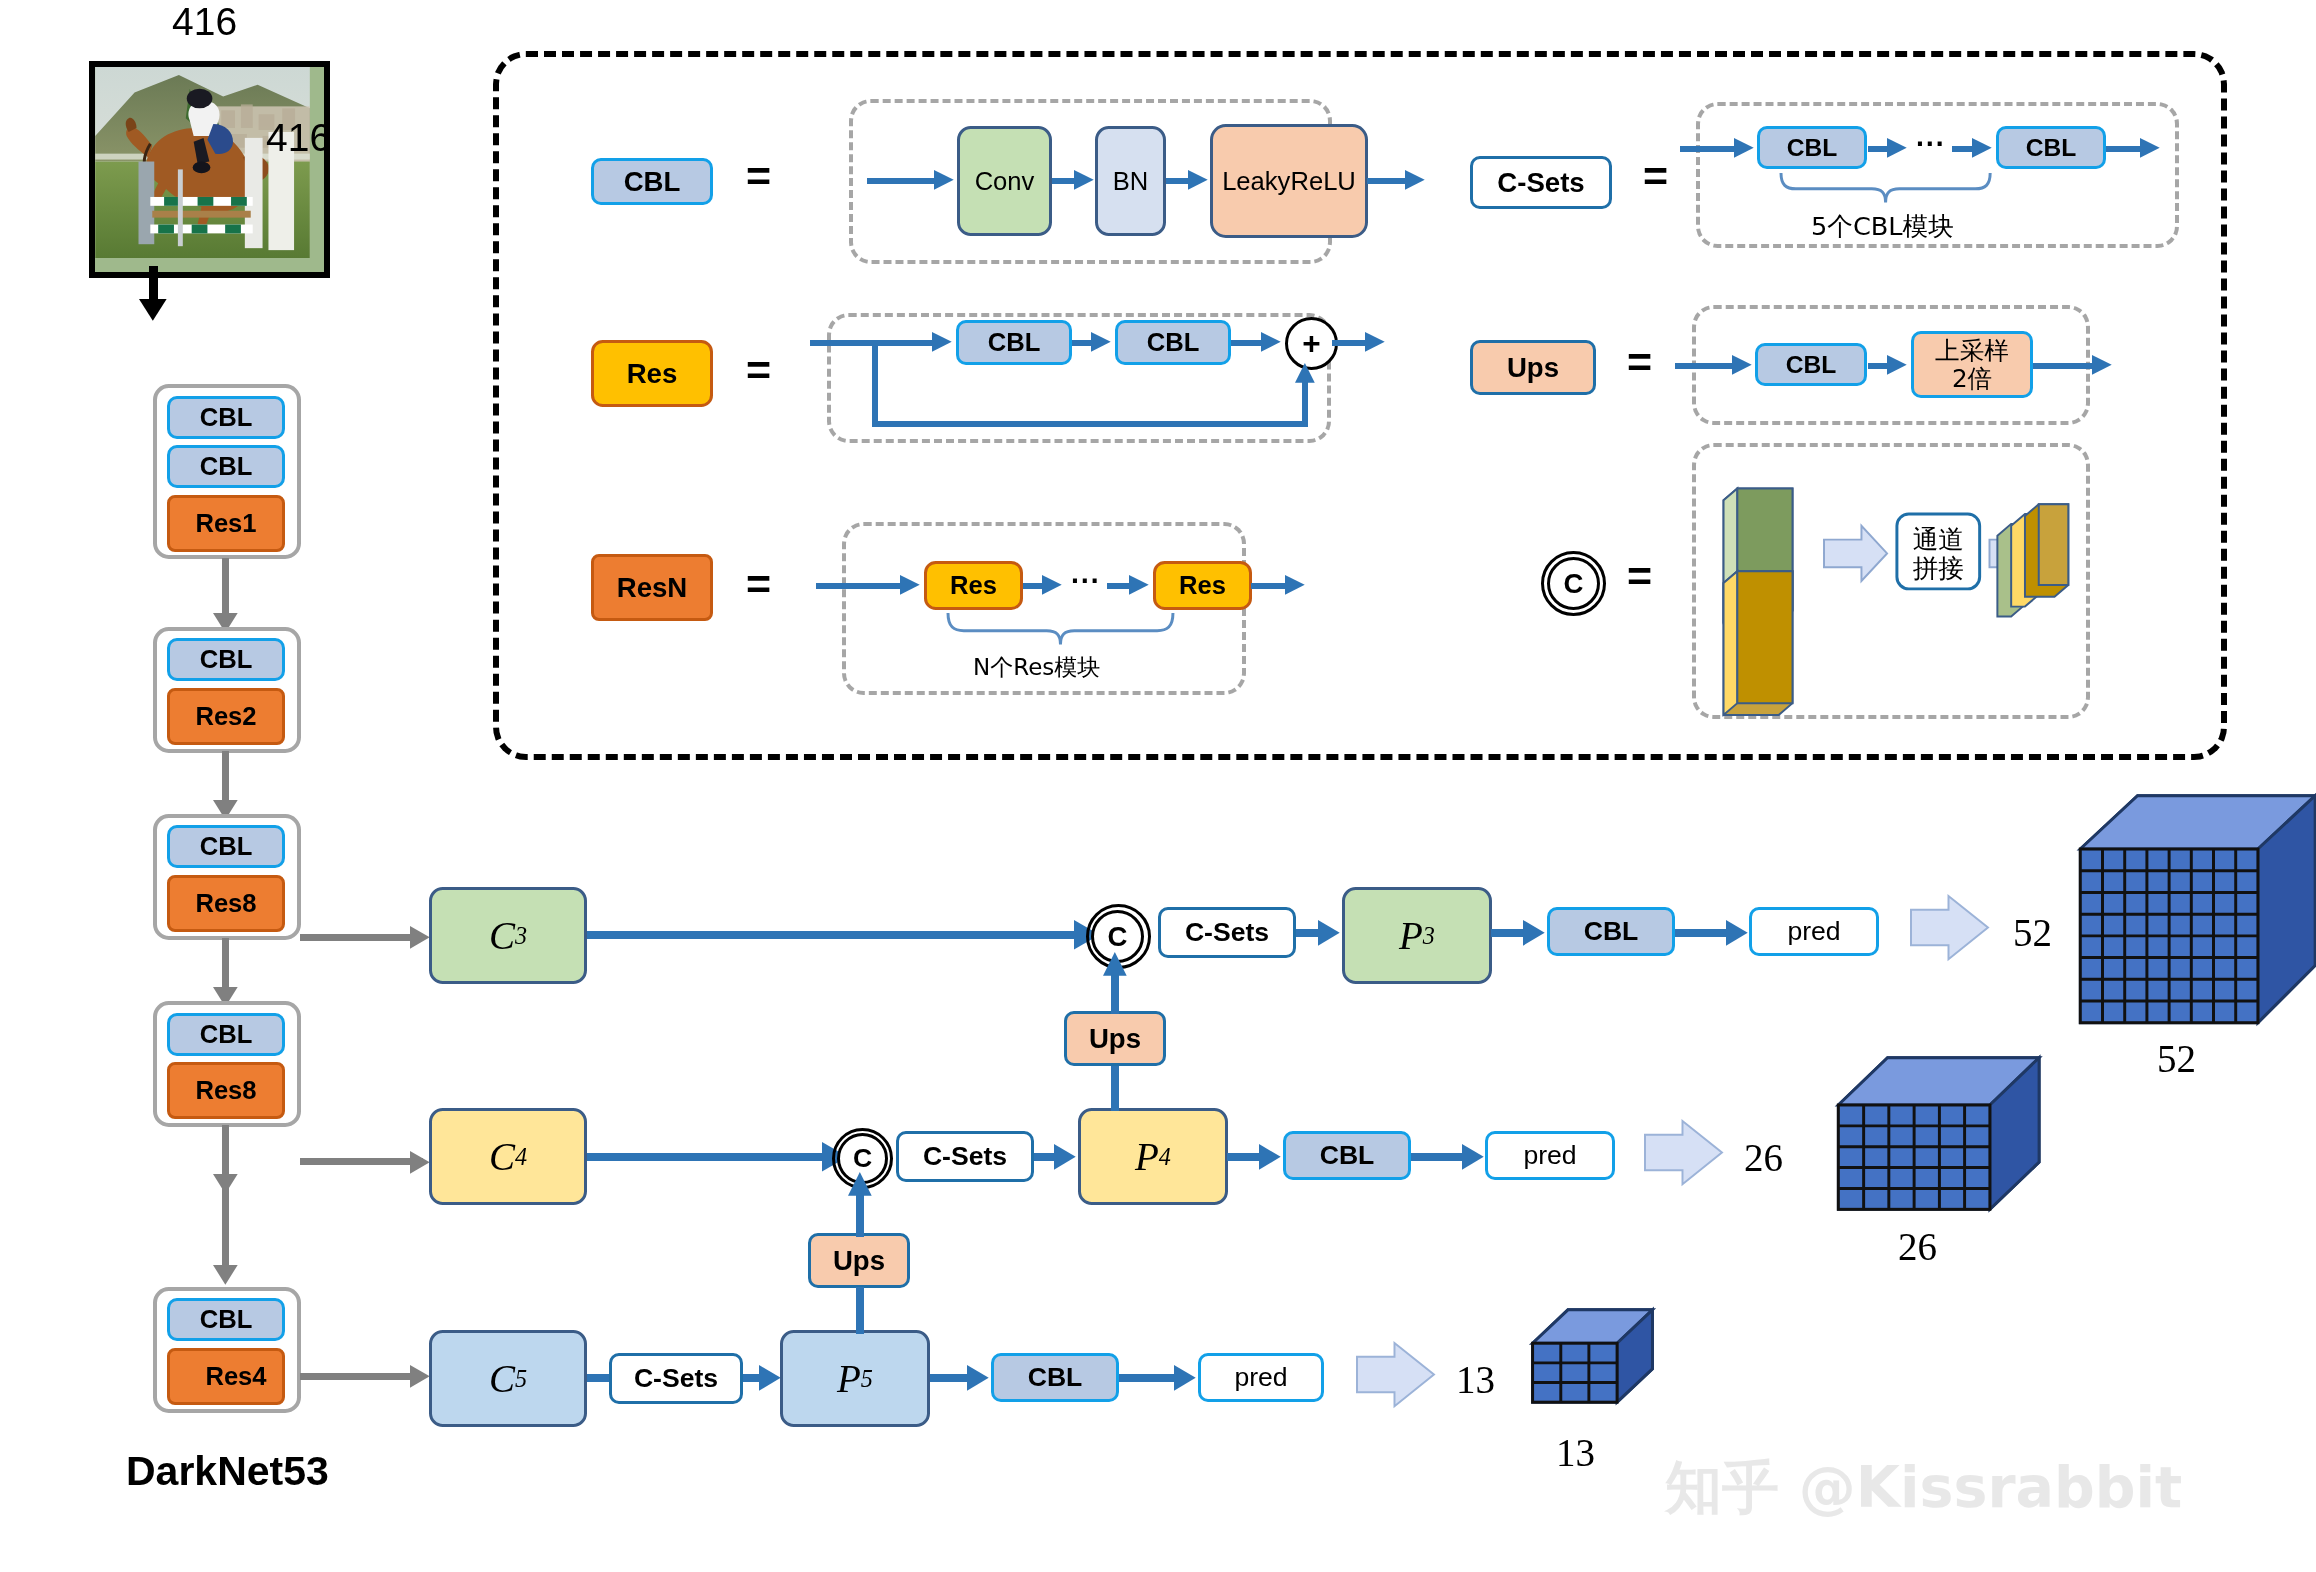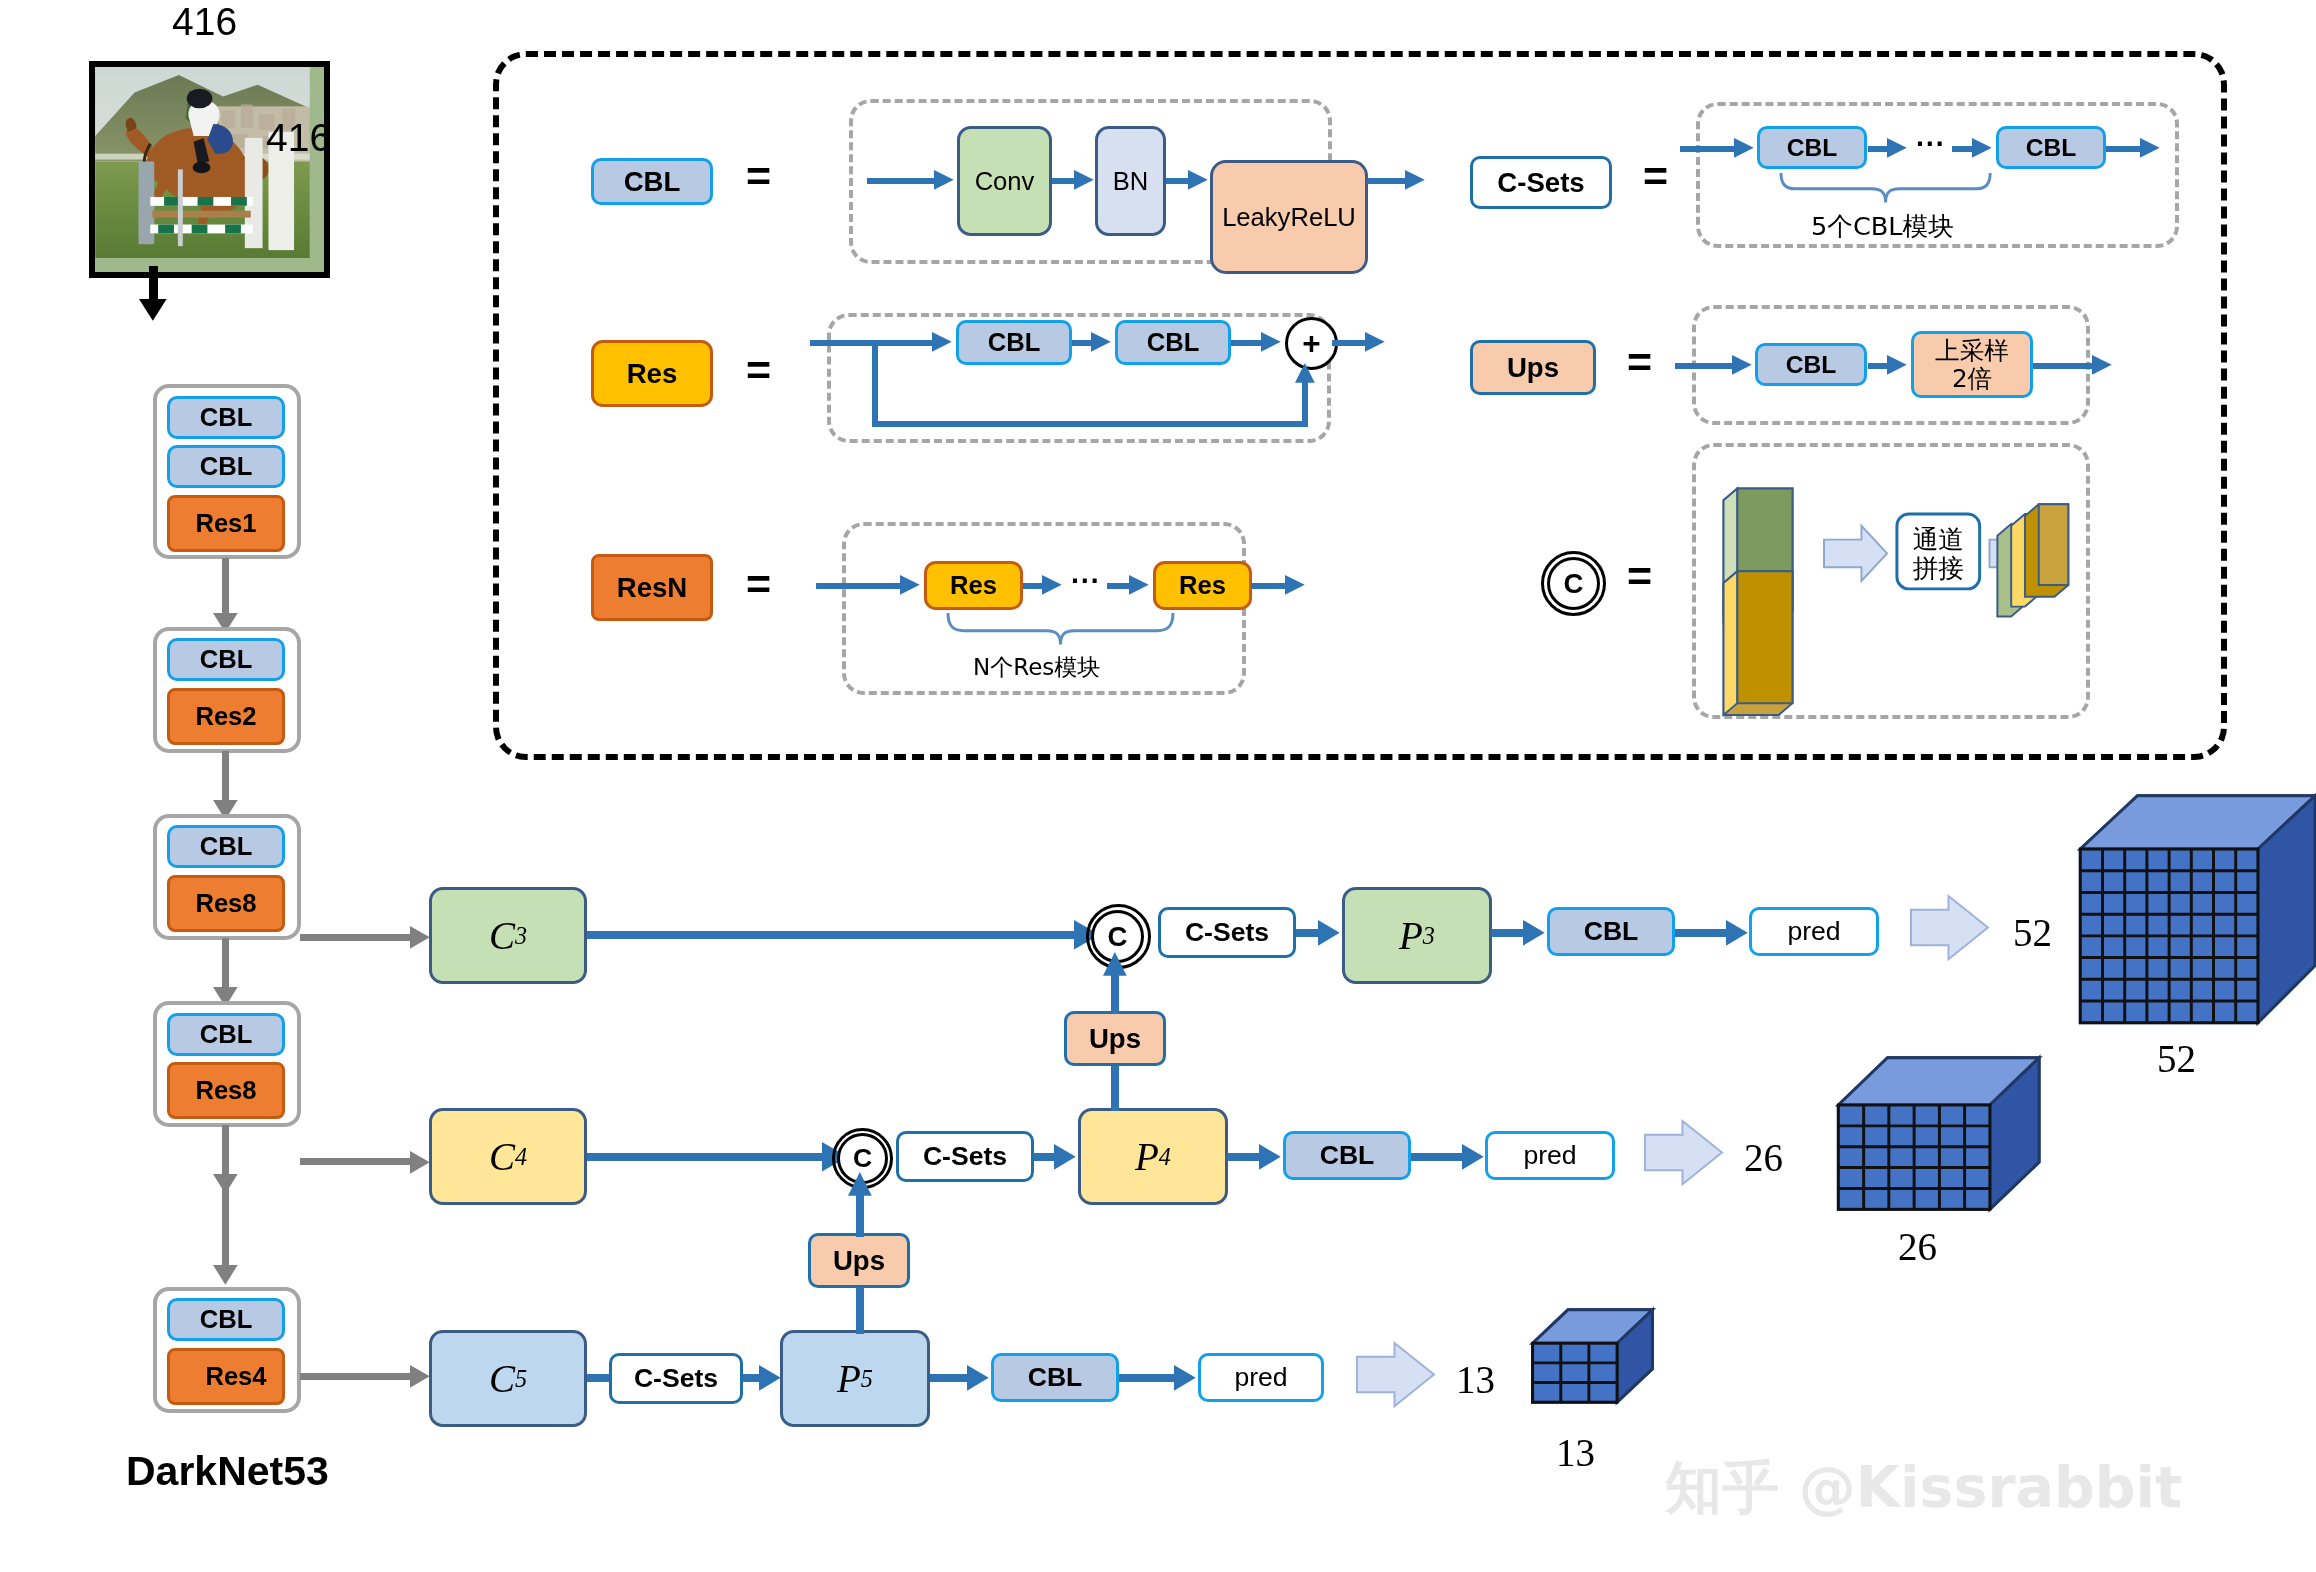--- a/index.html
+++ b/index.html
@@ -224,21 +224,21 @@
 <div class="blk conv" style="left:957px;top:126px;width:95px;height:110px;font-size:25.6px;font-weight:normal;">Conv</div>
 <div class="ln" style="left:1052px;top:178px;width:29.6px;height:5.9px;"></div>
 <svg style="left:1074px;top:170px;" viewBox="0 0 300 150" width="296" height="148">
   <polygon points="0,0 0,20 20,10" fill="#2e74b5"></polygon>
   </svg>
 <div class="blk bn" style="left:1095px;top:126px;width:71px;height:110px;font-size:25.6px;font-weight:normal;">BN</div>
 <div class="ln" style="left:1166px;top:178px;width:27.6px;height:5.9px;"></div>
 <svg style="left:1188px;top:170px;" viewBox="0 0 300 150" width="296" height="148">
   <polygon points="0,0 0,20 20,10" fill="#2e74b5"></polygon>
   </svg>
-<div class="blk lrelu" style="left:1210px;top:124px;width:158px;height:114px;font-size:25.6px;font-weight:normal;margin-top:36px;">LeakyReLU</div>
+<div class="blk lrelu" style="left:1210px;top:124px;width:158px;height:114px;font-size:25.6px;font-weight:normal;">LeakyReLU</div>
 <div class="ln" style="left:1367px;top:178px;width:45px;height:5.9px;"></div>
 <svg style="left:1405px;top:170px;" viewBox="0 0 300 150" width="296" height="148">
   <polygon points="0,0 0,20 20,10" fill="#2e74b5"></polygon>
   </svg>
 
 <div class="blk res" style="left:591px;top:340px;width:122px;height:67px;font-size:27.6px;">Res</div>
 <div class="eq" style="left:746px;top:355px;">=</div>
 <div class="dashgrp" style="left:827px;top:313px;width:504px;height:130px;"></div>
 <div class="ln" style="left:810px;top:340px;width:128px;height:5.9px;"></div>
 <svg style="left:932px;top:332px;" viewBox="0 0 300 150" width="296" height="148">

